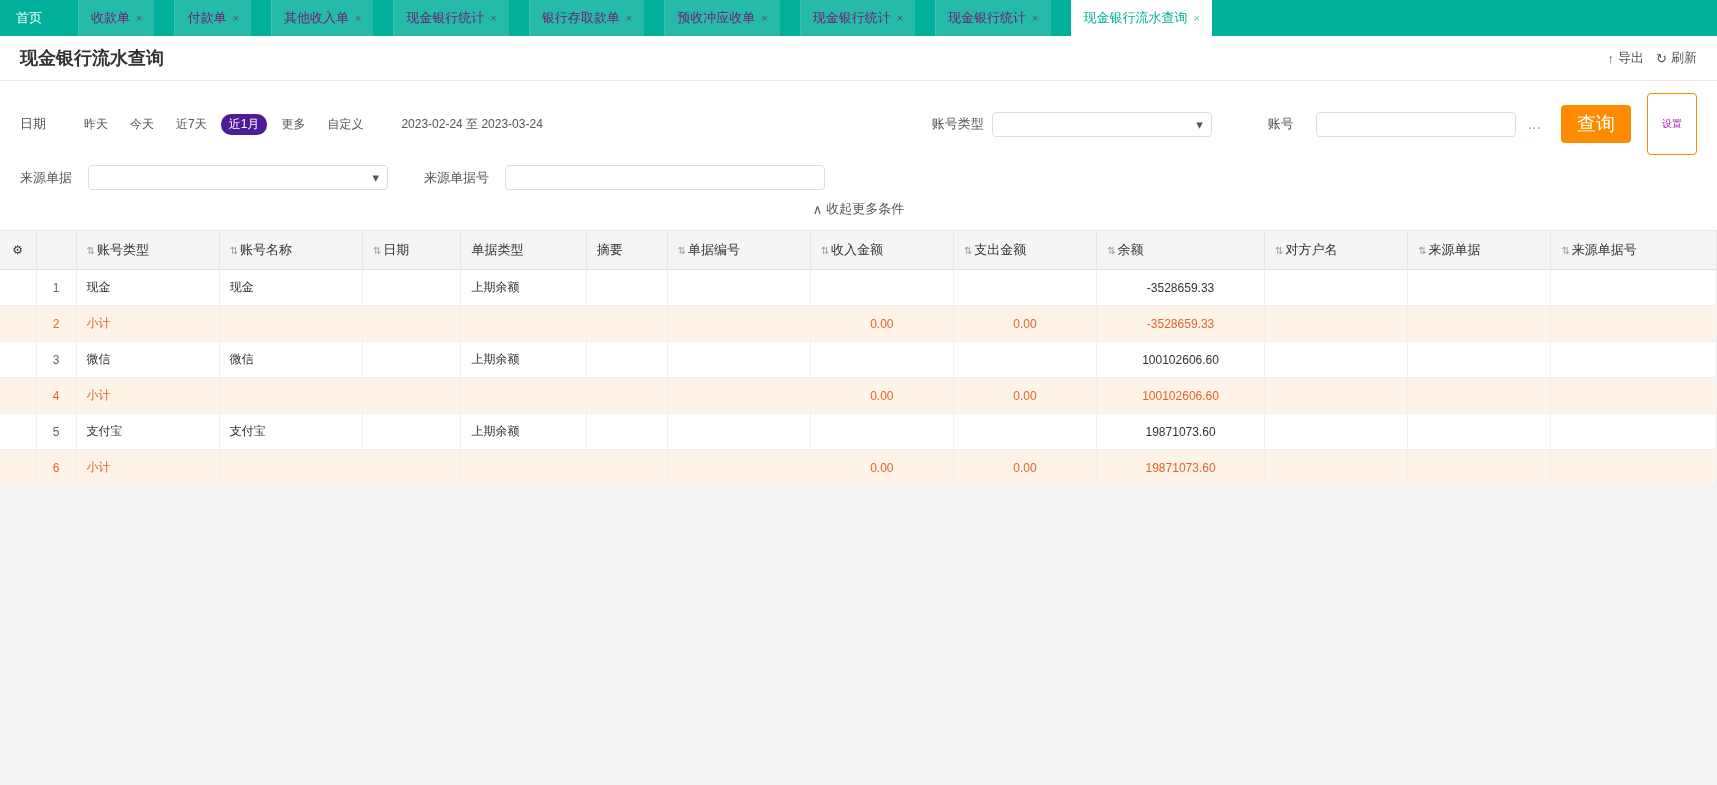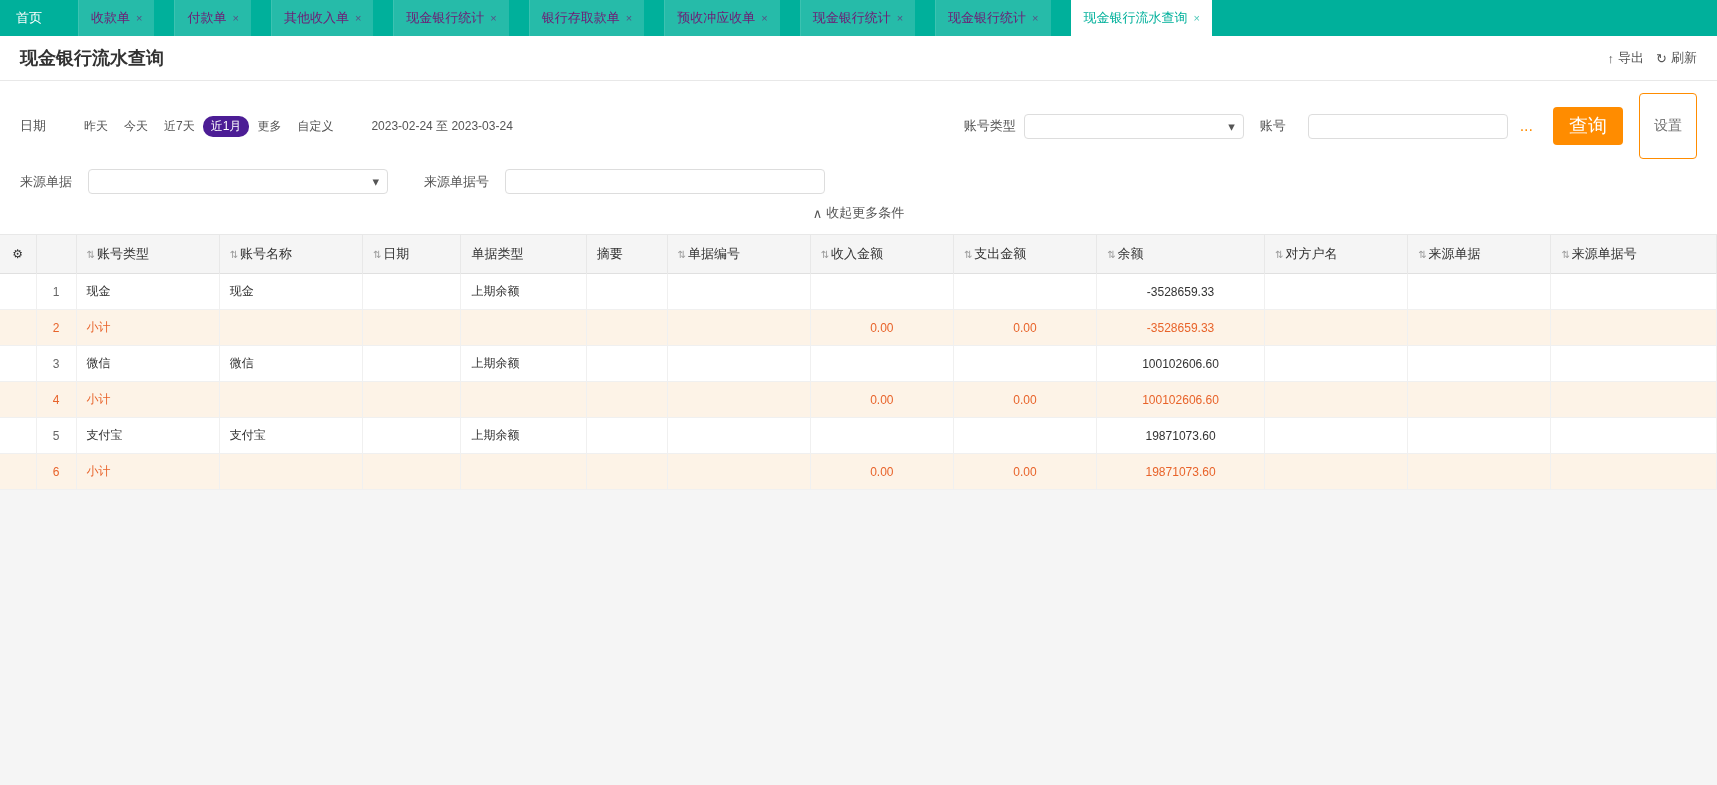--- a/index.html
+++ b/index.html
@@ -88,20 +88,21 @@
       margin-bottom: 10px;
     }
     .filter-label {
       color: #555;
       white-space: nowrap;
       min-width: 40px;
     }
     .date-options {
       display: flex;
       align-items: flex-end;
+      gap: 6px;
     }
     .date-option {
       padding: 2px 8px;
       border-radius: 10px;
       cursor: pointer;
       color: #555;
       font-size: 12px;
     }
     .date-option.active {
       background: #4c1d95;
@@ -142,26 +143,26 @@
       background: #ff8c00;
       color: #fff;
       border: none;
       border-radius: 4px;
       padding: 6px 16px;
       cursor: pointer;
       font-size: 19px;
     }
     .settings-btn {
       background: #fff;
-      color: #737373;
+      color: #a21caf;
       border: 1px solid #ff8c00;
       border-radius: 4px;
       padding: 23px 14px;
       cursor: pointer;
-      font-size: 14px;
+      font-size: 10px;
     }
     .collapse-row {
       display: flex;
       justify-content: center;
       align-items: center;
       margin-top: 4px;
     }
     .collapse-btn {
       color: #555;
       font-size: 12px;
@@ -304,21 +305,21 @@
     <div style="flex:1; display:flex; align-items:center; gap:10px; margin-left:10px;">
       <span class="date-range">2023-02-24 至 2023-03-24</span>
     </div>
     <div style="display:flex;align-items:center;gap:8px;margin-left:60px;">
       <span class="filter-label">账号类型</span>
       <div class="filter-select" style="min-width:220px;">
         <span></span>
         <span>▾</span>
       </div>
     </div>
-    <div style="display:flex;align-items:center;gap:8px;">
+    <div style="display:flex;align-items:center;gap:8px;margin-left:40px;">
       <span class="filter-label">账号</span>
       <input class="filter-input" style="min-width: 200px;" type="text" value="">
       <span class="dots-btn">...</span>
     </div>
     <button class="query-btn">查询</button>
     <button class="settings-btn">设置</button>
   </div>
 
   <div class="filter-row">
     <span class="filter-label">来源单据</span>

